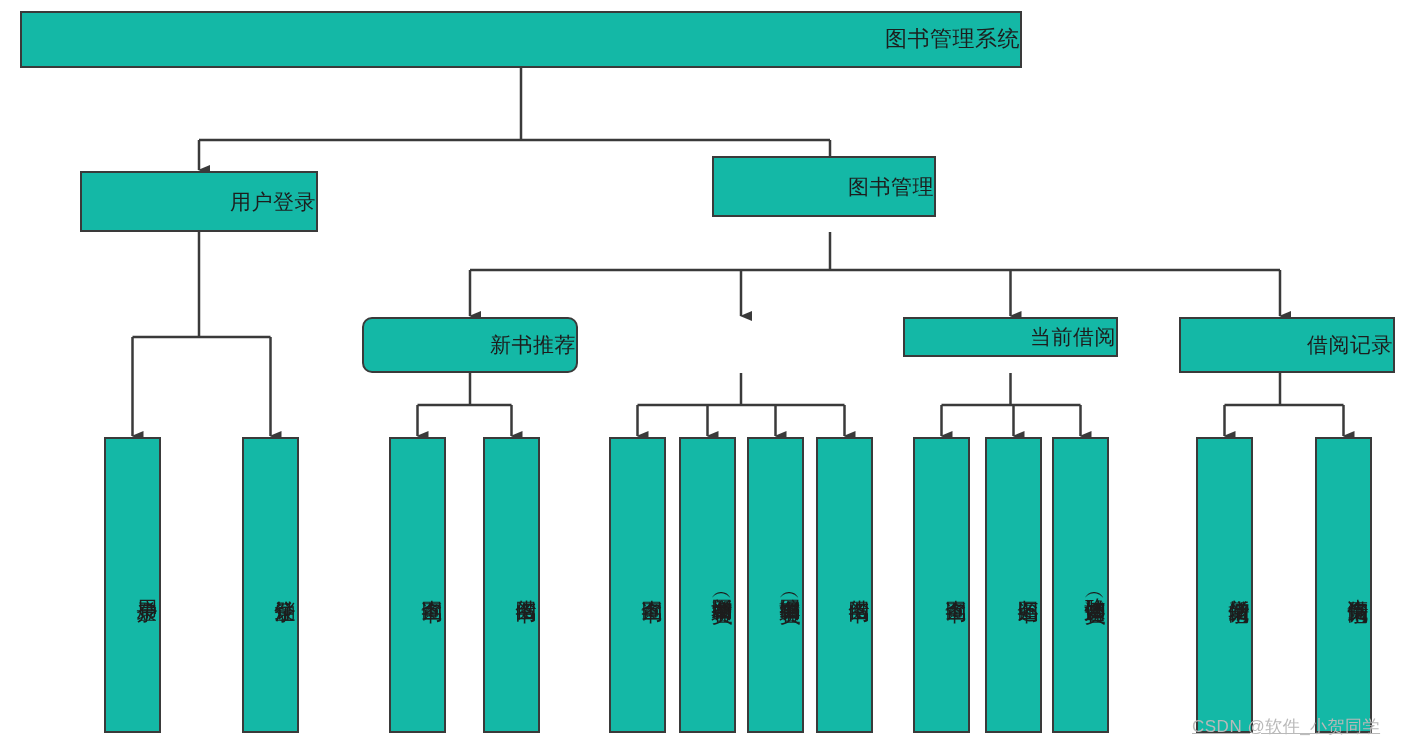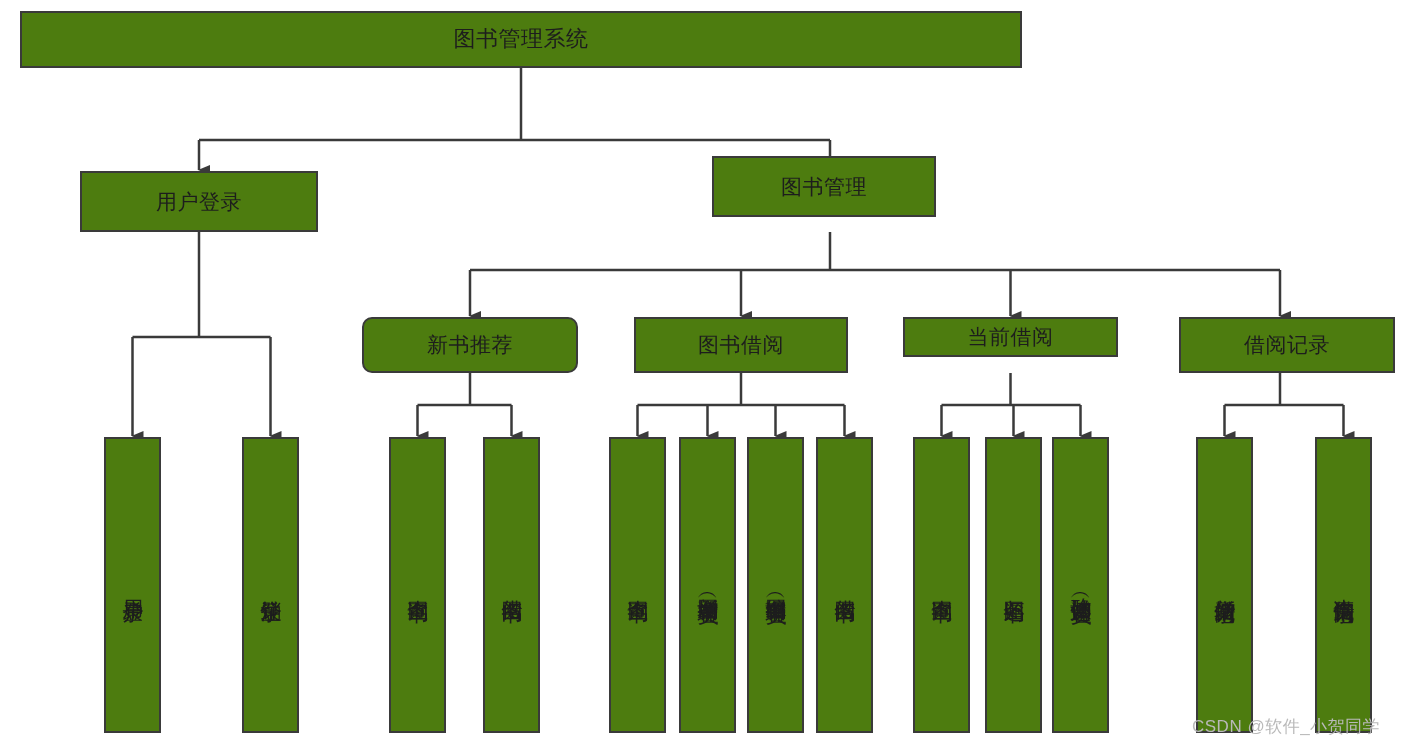--- a/index.html
+++ b/index.html
@@ -23,25 +23,25 @@
     position: absolute;
     left: 0;
     top: 0;
     width: 1405px;
     height: 747px;
     pointer-events: none;
   }
   .node {
     position: absolute;
     box-sizing: border-box;
-    background: #4d7c0f;
+    background: #14b8a6;
     border: 2px solid #3a3a3a;
     display: flex;
     align-items: center;
-    justify-content: center;
+    justify-content: flex-end;
     color: #1d1d1d;
   }
   
   .node.horiz {
     font-size: 21px;
     line-height: 1.1;
     letter-spacing: 0.5px;
     white-space: nowrap;
   }
   .node.root {
@@ -127,23 +127,20 @@
   <div class="node horiz" id="node-user-login" style="left: 80px; top: 171px; width: 238px; height: 61px;">
     <span>用户登录</span>
   </div>
   <div class="node horiz" id="node-book-management" style="left: 712px; top: 156px; width: 224px; height: 61px;">
     <span>图书管理</span>
   </div>
 
   <div class="node horiz" id="node-new-book-recommend" style="left: 362px; top: 317px; width: 216px; height: 56px; border-radius: 10px;">
     <span>新书推荐</span>
   </div>
-  <div class="node horiz" id="node-book-borrow" style="left: 634px; top: 317px; width: 214px; height: 56px;">
-    <span>图书借阅</span>
-  </div>
   <div class="node horiz" id="node-current-borrow" style="left: 903px; top: 317px; width: 215px; height: 40px;">
     <span>当前借阅</span>
   </div>
   <div class="node horiz" id="node-borrow-record" style="left: 1172px; top: 317px; width: 216px; height: 56px; margin-left: 7px;">
     <span>借阅记录</span>
   </div>
 
   <div class="node vert" id="node-leaf-user-login" style="left: 104px; top: 437px; width: 57px; height: 296px;">
     <span class="vlabel">用户登录</span>
   </div>
@@ -177,15 +174,15 @@
   <div class="node vert" id="node-leaf-confirm-return-admin" style="left: 1052px; top: 437px; width: 57px; height: 296px;">
     <span class="vlabel">确认归还（管理员）</span>
   </div>
   <div class="node vert" id="node-leaf-add-borrow-record" style="left: 1196px; top: 437px; width: 57px; height: 296px;">
     <span class="vlabel">新增借阅记录</span>
   </div>
   <div class="node vert" id="node-leaf-query-borrow-record" style="left: 1315px; top: 437px; width: 57px; height: 296px;">
     <span class="vlabel">查询借阅记录</span>
   </div>
 
-  <div class="watermark" id="watermark" style="left: 1192px; top: 715px;">CSDN @软件_小贺同学</div>
+  <div class="watermark" id="watermark" style="left: 1192px; top: 715px; text-decoration: underline;">CSDN @软件_小贺同学</div>
 
 </div>
 
 </body></html>

